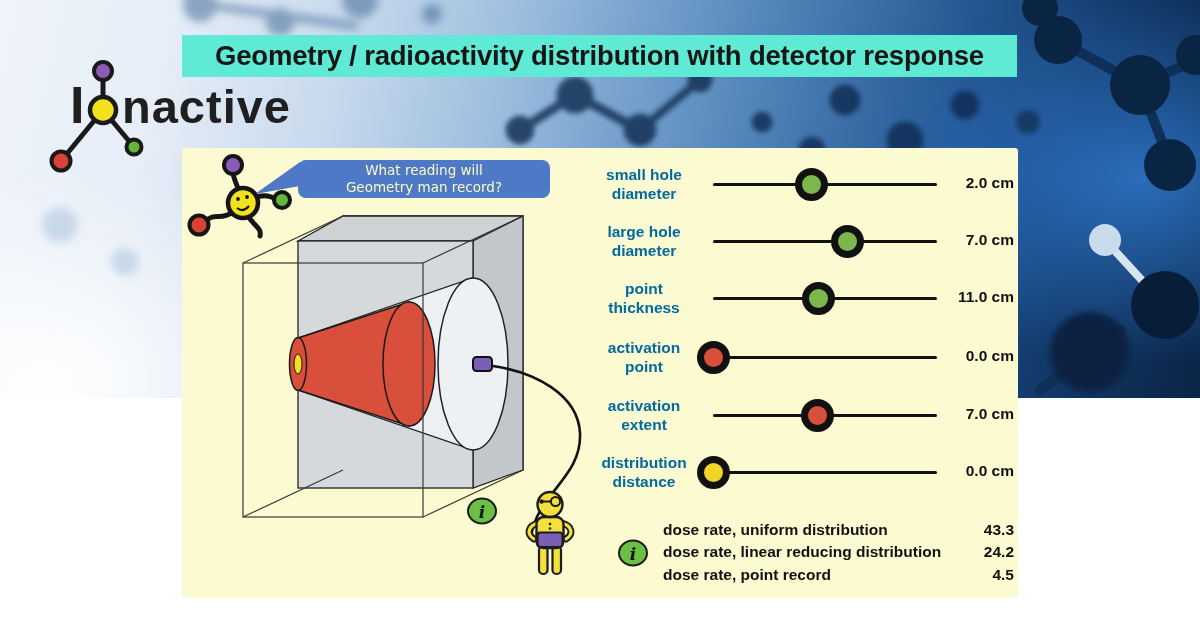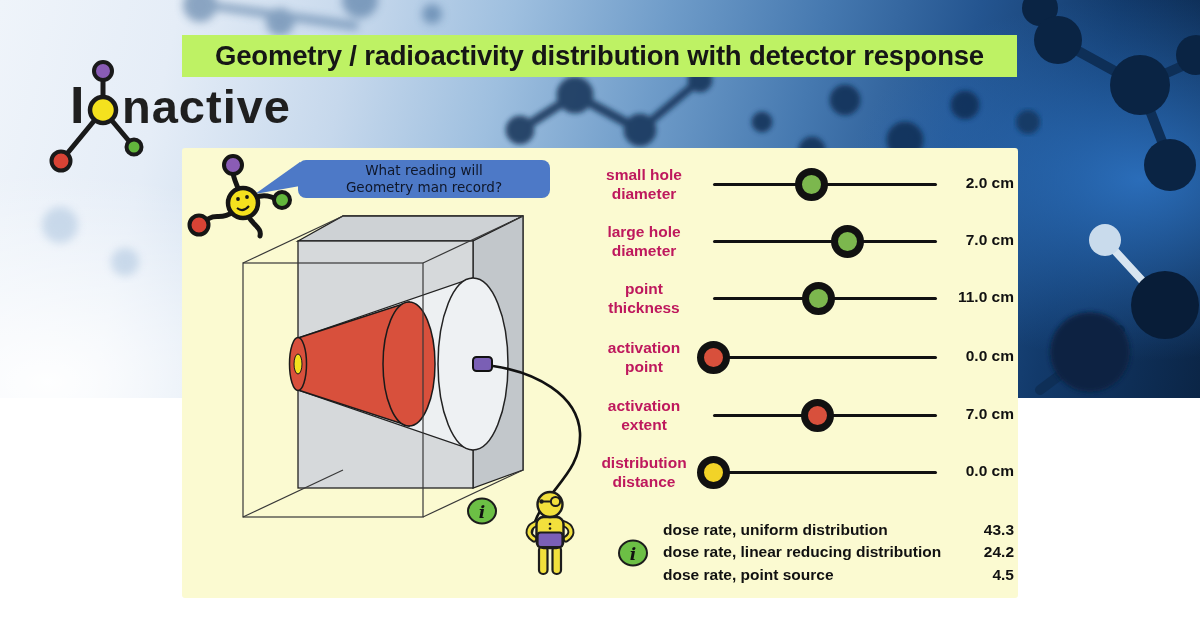--- a/index.html
+++ b/index.html
@@ -27,28 +27,28 @@
   
   .panel{
     position:absolute;left:182px;top:148px;width:836px;height:450px;
     border-radius:3px;
   }
   .panel > svg.diagram{position:absolute;left:0;top:0;}
   
   .bubble{
     position:absolute;left:116px;top:12px;width:252px;height:38px;border-radius:8px;
     display:flex;flex-direction:column;align-items:center;justify-content:center;
-    font-family:"DejaVu Sans",sans-serif;font-size:13.5px;line-height:17px;color:#0f172a;
+    font-family:"DejaVu Sans",sans-serif;font-size:13.5px;line-height:17px;color:#fef9c3;
   }
   
   .slider-row{position:absolute;left:0;width:836px;height:0;}
   .slider-label{
     position:absolute;left:402px;top:-20px;width:120px;height:40px;
     display:flex;flex-direction:column;align-items:center;justify-content:center;
-    font-weight:bold;font-size:15.5px;line-height:19px;color:#be185d;text-align:center;white-space:nowrap;
+    font-weight:bold;font-size:15.5px;line-height:19px;color:#0369a1;text-align:center;white-space:nowrap;
   }
   .slider-track{position:absolute;left:531px;top:-1px;width:224px;height:2.6px;background:#111;border-radius:2px;}
   .slider-knob{
     position:absolute;top:-16.5px;width:33px;height:33px;box-sizing:border-box;
     border:7px solid #111;border-radius:50%;
   }
   .slider-value{
     position:absolute;left:756px;top:-10px;width:76px;text-align:right;
     font-weight:bold;font-size:15.5px;color:#111;white-space:nowrap;
   }
@@ -113,21 +113,21 @@
       <circle cx="1170" cy="165" r="26" fill="#0a2444"></circle>
       <line x1="1105" y1="240" x2="1160" y2="300" stroke="#d7e4f0" stroke-width="8" stroke-linecap="round"></line>
       <circle cx="1105" cy="240" r="16" fill="#c9dbec"></circle>
       <circle cx="1165" cy="305" r="34" fill="#081d38"></circle>
       <circle cx="1090" cy="352" r="40" fill="#0a2342" filter="url(#b2)"></circle>
       <circle cx="1028" cy="122" r="12" fill="#123a66" filter="url(#b2)"></circle>
     </g>
   </svg>
 </div>
 
-<div class="banner" style="background: #bef264;">
+<div class="banner" style="background: #5eead4;">
   <span>Geometry / radioactivity distribution with detector response</span>
 </div>
 
 <svg class="logo" viewBox="0 0 290 125">
   <g stroke="#1a1a1a" stroke-width="5" stroke-linecap="round">
     <line x1="57" y1="56" x2="57" y2="17"></line>
     <line x1="57" y1="56" x2="88" y2="93"></line>
     <line x1="57" y1="56" x2="15" y2="107"></line>
   </g>
   <circle cx="57" cy="17" r="9" fill="#8a5cb5" stroke="#1a1a1a" stroke-width="4"></circle>
@@ -285,16 +285,16 @@
 
   <div class="dose-row" style="top:382px">
     <span>dose rate, uniform distribution</span>
     <span>43.3</span>
   </div>
   <div class="dose-row" style="top:404px">
     <span>dose rate, linear reducing distribution</span>
     <span>24.2</span>
   </div>
   <div class="dose-row" style="top:427px">
-    <span>dose rate, point source</span>
+    <span>dose rate, point record</span>
     <span>4.5</span>
   </div>
 </div>
 
 </body></html>

